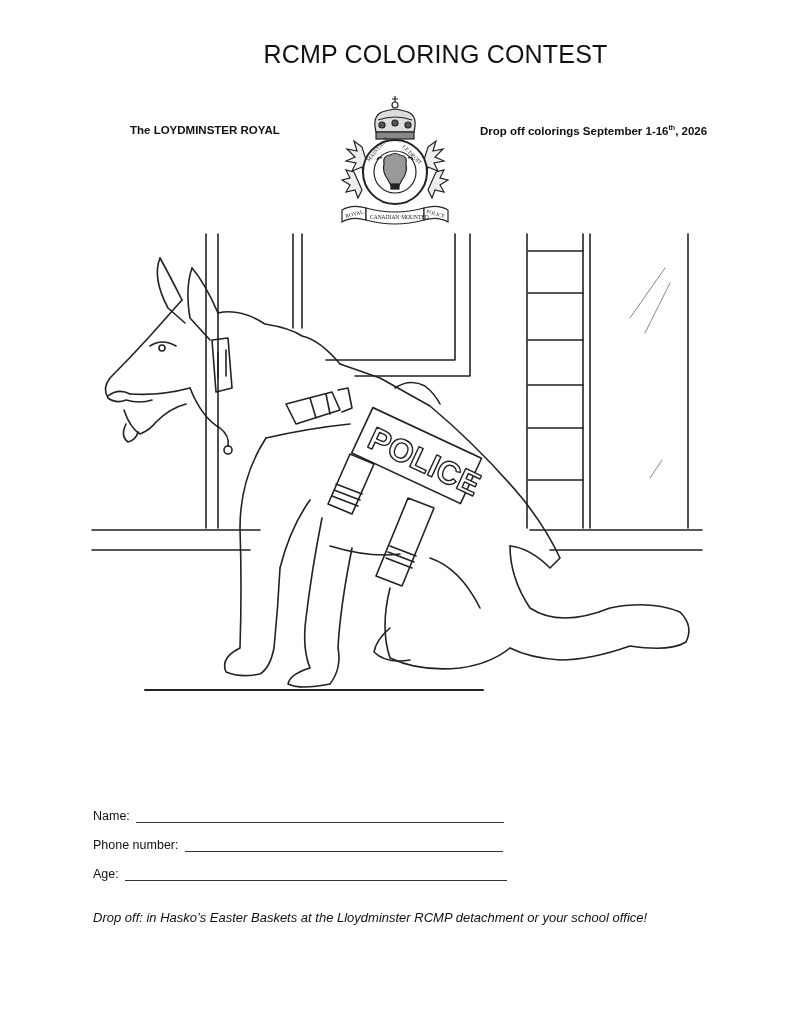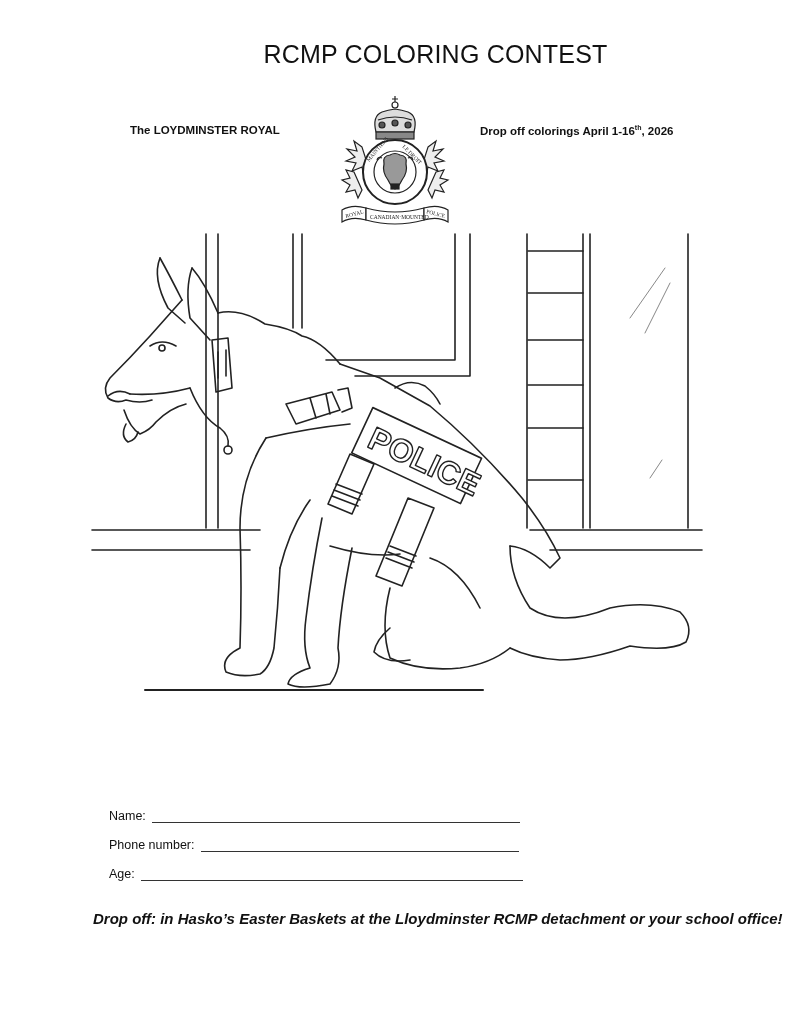--- a/index.html
+++ b/index.html
@@ -5,34 +5,34 @@
     html, body { margin: 0; padding: 0; background: #ffffff; }
     body { width: 791px; height: 1024px; position: relative; overflow: hidden;
            font-family: "Liberation Sans", sans-serif; color: #111; }
     .title { position: absolute; left: 0; width: 791px; top: 40px; text-align: center;
              font-size: 25px; letter-spacing: 0.2px; font-weight: normal; color: #111; margin-left: 40px; }
     .sub-left { position: absolute; left: 130px; top: 124px; font-size: 11.5px; font-weight: bold; }
     .sub-right { position: absolute; left: 480px; top: 124px; font-size: 11.5px; font-weight: bold; }
     .sub-right sup { font-size: 7px; vertical-align: 5px; }
     .crest { position: absolute; left: 332px; top: 92px; width: 126px; height: 138px; }
     .illustration { position: absolute; left: 90px; top: 228px; width: 615px; height: 500px; }
-    .form { position: absolute; left: 93px; top: 794px; margin-left: 16px; }
+    .form { position: absolute; left: 93px; top: 794px; }
     .form-row { display: flex; align-items: flex-end; height: 29px; font-size: 12.5px; }
     .form-row .label { white-space: pre; }
     .form-row .line { border-bottom: 1px solid #333; height: 12px; margin-left: 3px; }
-    .dropoff { position: absolute; left: 93px; top: 910px; font-size: 15px; font-weight: bold; font-style: italic; }
+    .dropoff { position: absolute; left: 93px; top: 910px; font-size: 13px; font-weight: normal; font-style: italic; }
   </style>
 </head>
 <body>
 
 <div class="title">RCMP COLORING CONTEST</div>
 
 <div class="sub-left">The LOYDMINSTER ROYAL</div>
 
-<div class="sub-right"><span>Drop off colorings April 1-16</span><sup>th</sup><span>, 2026</span></div>
+<div class="sub-right"><span>Drop off colorings September 1-16</span><sup>th</sup><span>, 2026</span></div>
 
 <svg class="crest" viewBox="0 0 126 138" xmlns="http://www.w3.org/2000/svg">
   <g fill="none" stroke="#222" stroke-width="1.2">
 
     <path d="M63 4 v6 M60 7 h6"></path>
     <circle cx="63" cy="13" r="3"></circle>
     <path d="M44 40 Q40 24 50 20 Q56 18 63 17 Q70 18 76 20 Q86 24 82 40 Z" fill="#ddd"></path>
     <path d="M46 28 Q63 22 80 28"></path>
     <rect x="44" y="40" width="38" height="7" fill="#888"></rect>
     <circle cx="50" cy="33" r="3" fill="#555"></circle>

